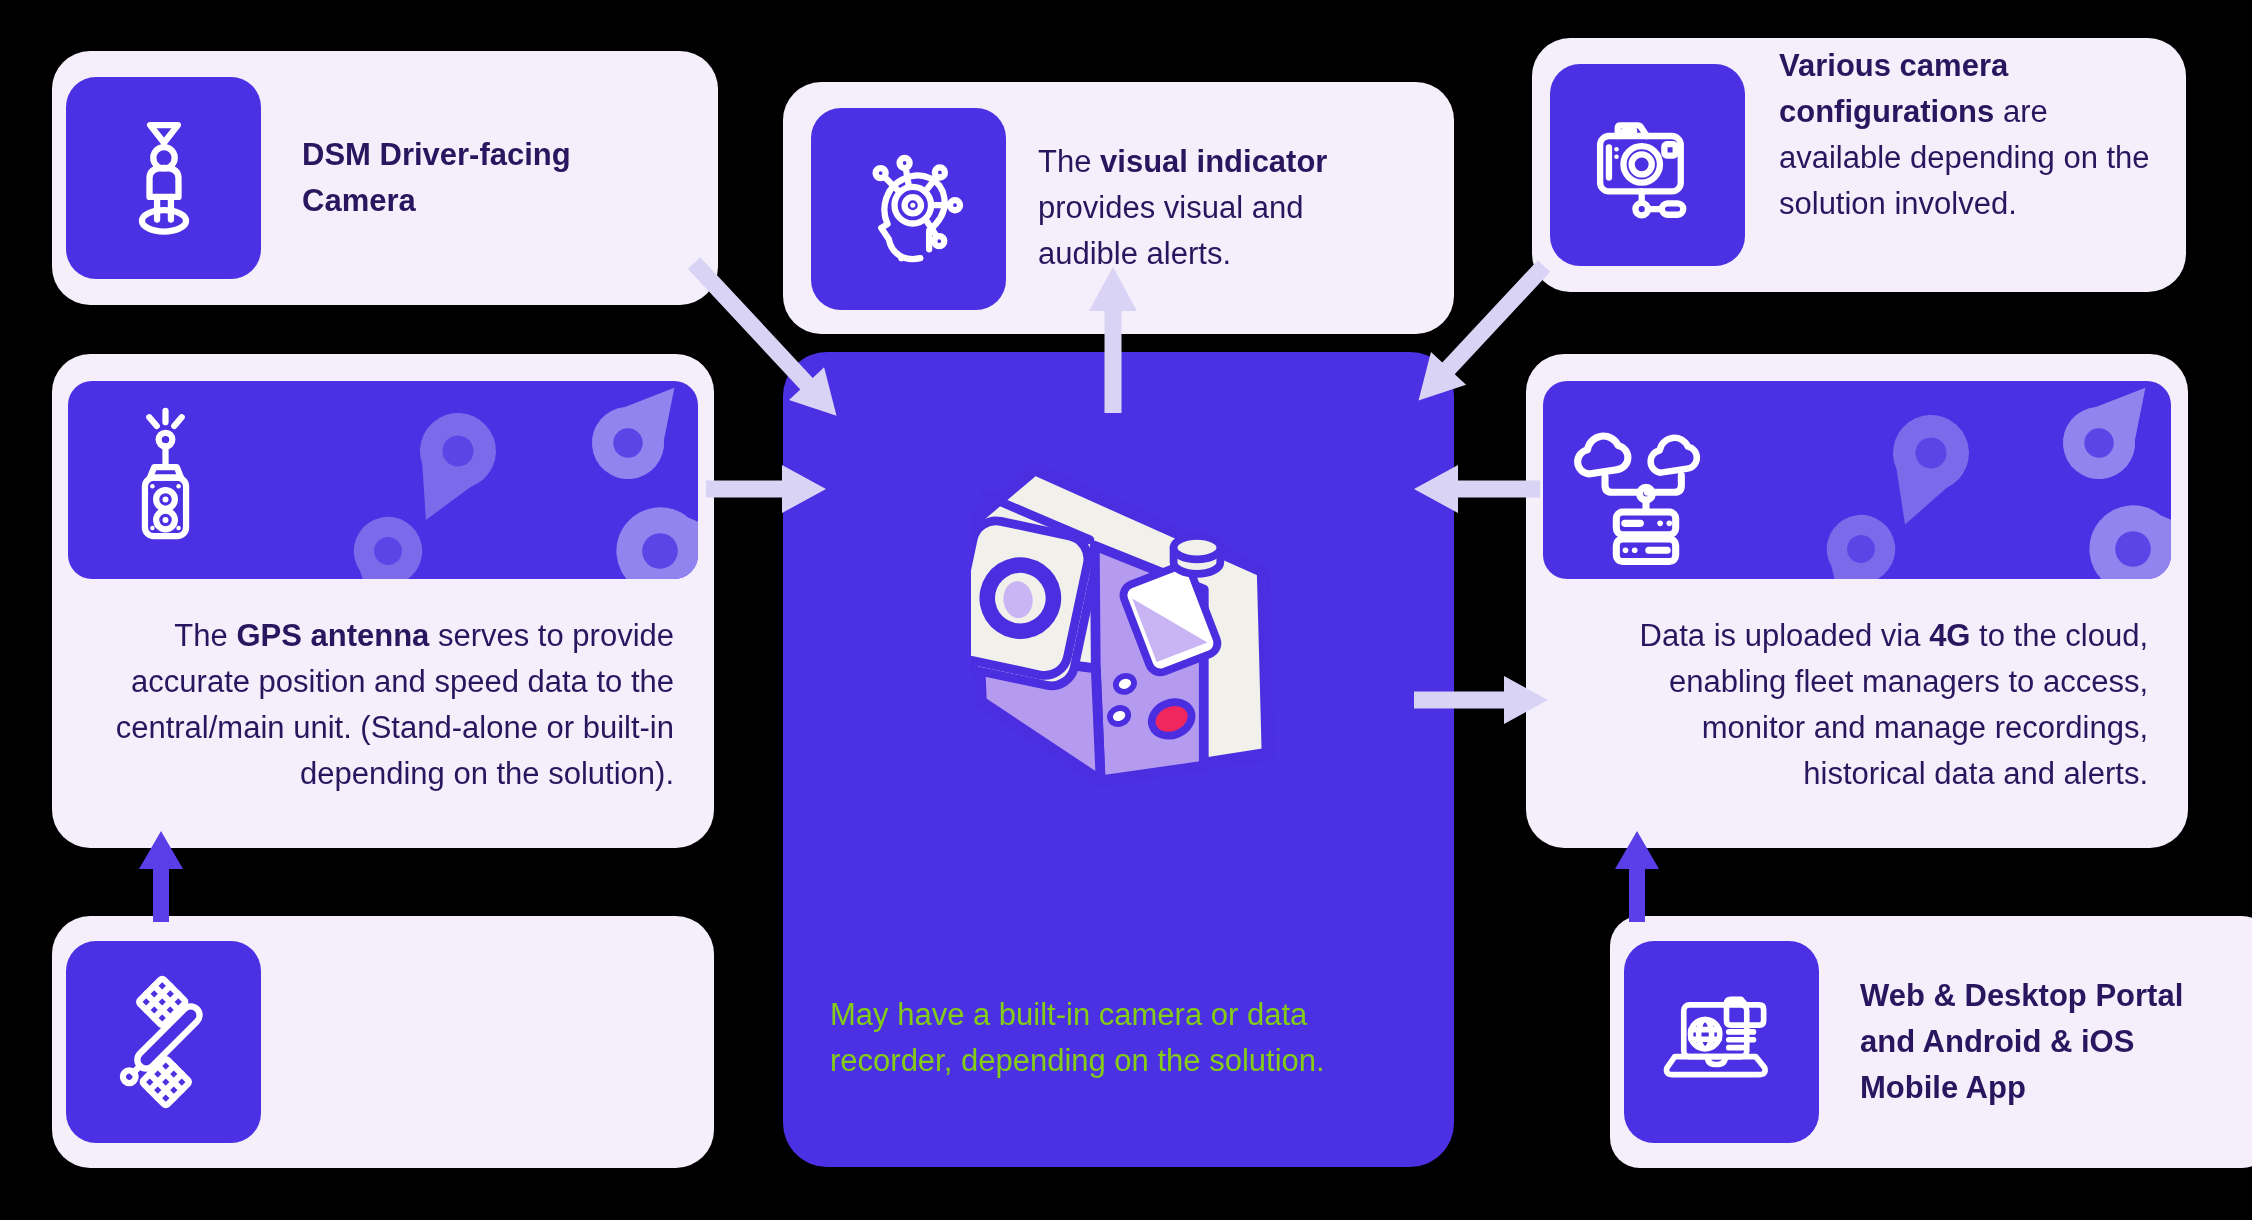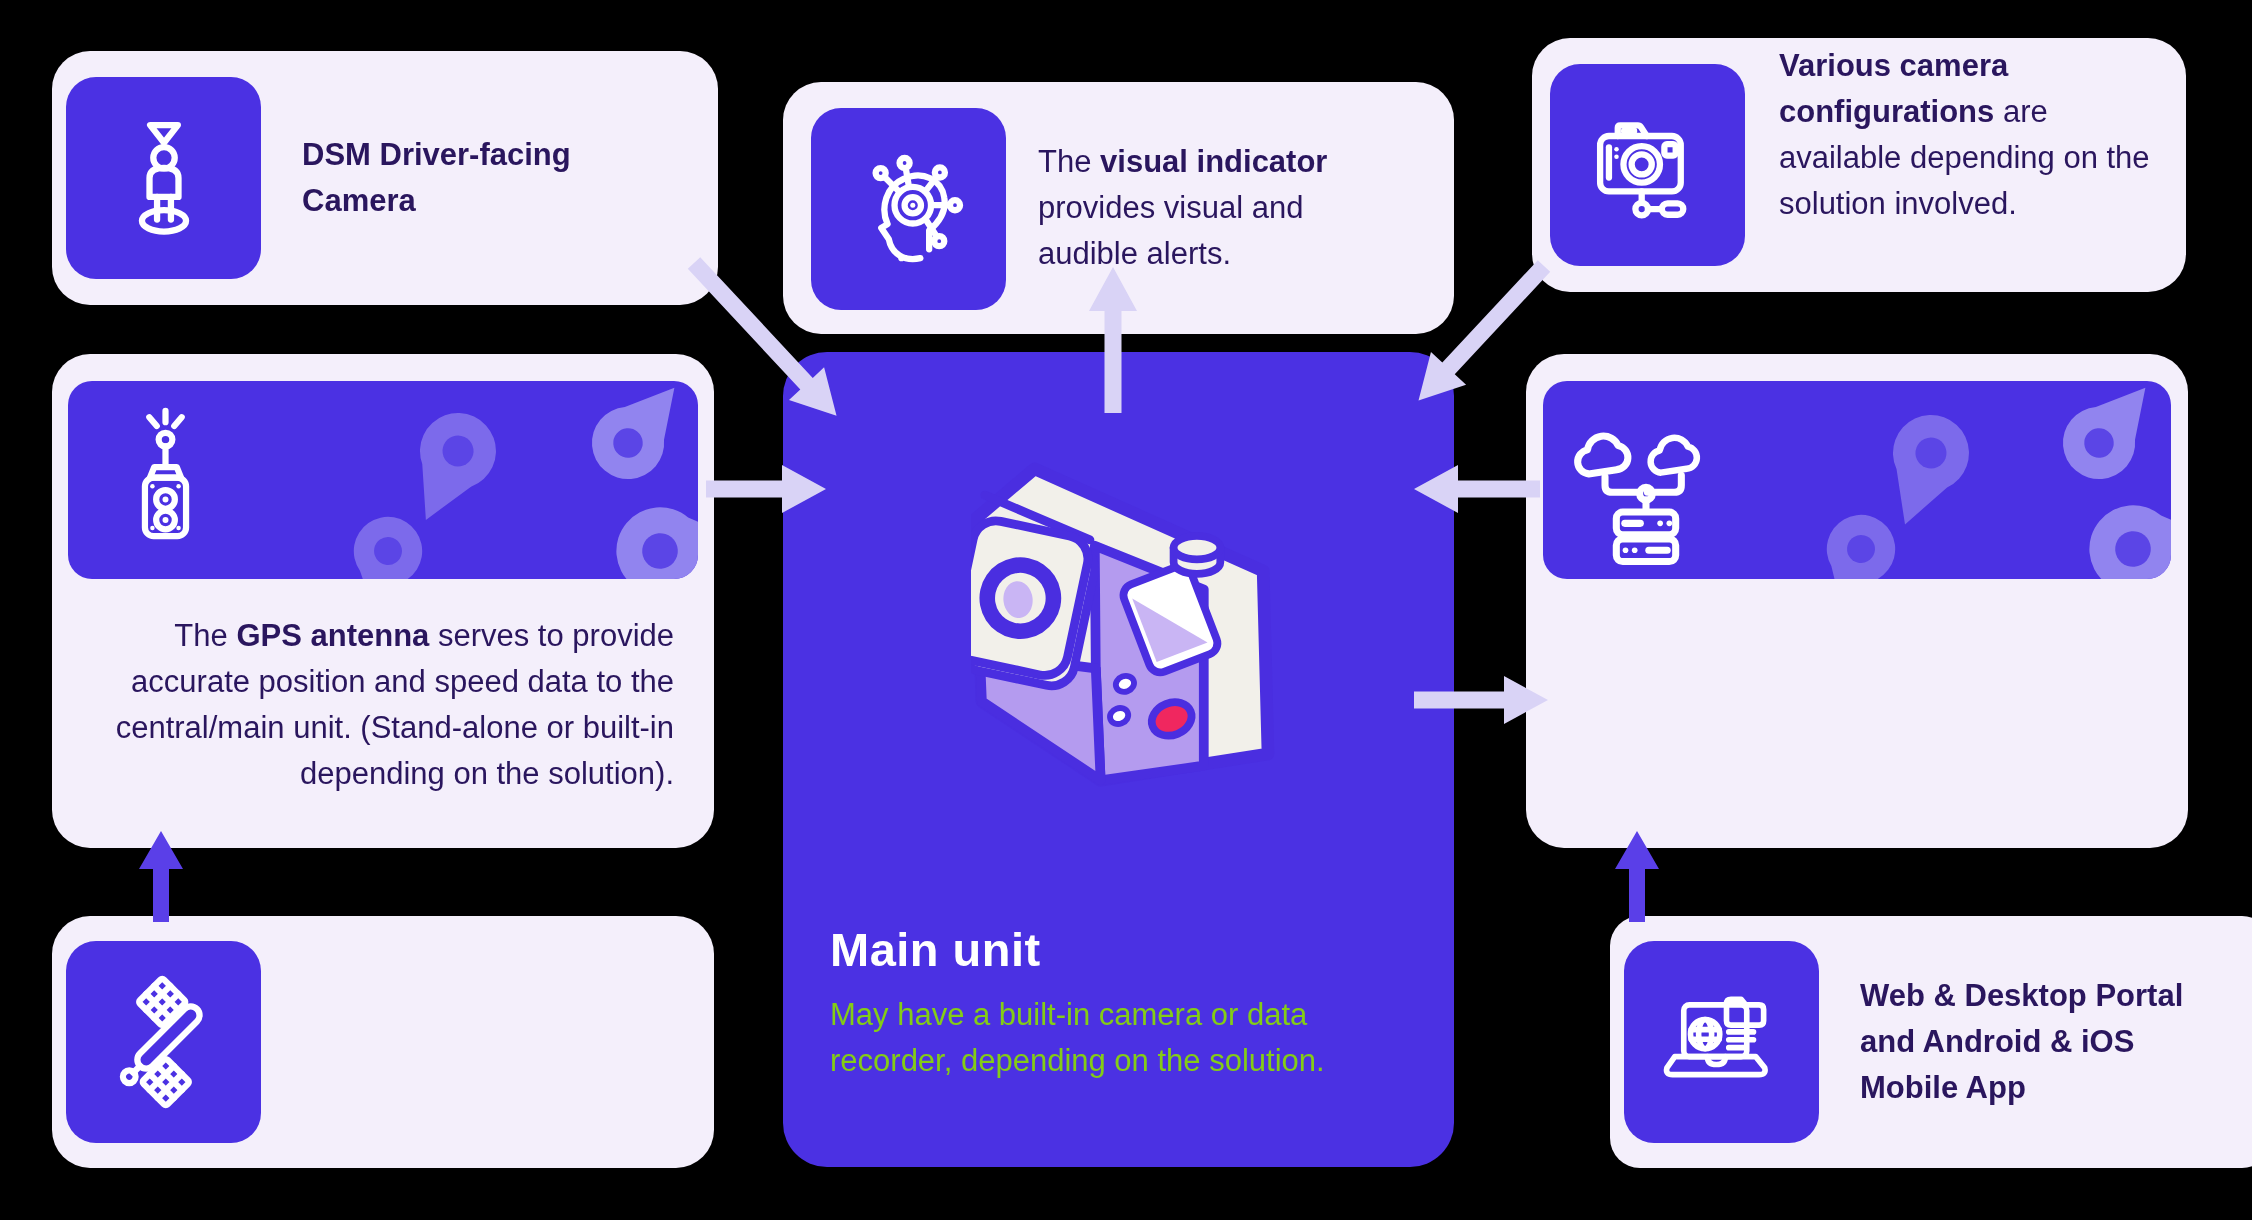--- a/index.html
+++ b/index.html
@@ -153,21 +153,20 @@
           <rect x="0" y="0" width="74" height="96" rx="12" fill="#ffffff" stroke-width="8"></rect>
           <path d="M8,14 L64,84 L8,84 Z" fill="#c9b5f4" stroke="none"></path>
         </g>
         <ellipse cx="158" cy="228" rx="9.5" ry="8" fill="#ffffff" stroke-width="6" transform="rotate(-20 158 228)"></ellipse>
         <ellipse cx="152" cy="261" rx="9.5" ry="8" fill="#ffffff" stroke-width="6" transform="rotate(-20 152 261)"></ellipse>
         <ellipse cx="206" cy="264" rx="21" ry="16.5" fill="var(--camera_red)" stroke-width="8" transform="rotate(-22 206 264)"></ellipse>
         <path d="M208,88 v15 a24,12 0 0 0 48,0 v-15" fill="var(--camera_white)" stroke-width="8"></path>
         <ellipse cx="232" cy="88" rx="24" ry="12" fill="var(--camera_white)" stroke-width="8"></ellipse>
       </g>
     </svg>
-    <div class="main-title">Main unit</div>
     <div class="main-body">May have a built-in camera or data recorder, depending on the solution.</div>
   </div>
 
   <div class="card" style="left:1526px; top:354px; width:662px; height:494px;">
     <div class="banner" style="left:17px; top:27px; width:628px; height:198px;">
       <svg class="pins" width="628" height="198" viewBox="0 0 628 198">
         <g transform="translate(388,72) rotate(20)">
             <path class="pinbody" d="M-26.9,26.9 A38,38 0 1 1 26.9,26.9 L0,76 Z"></path>
             <circle class="pinhole" cx="0" cy="0" r="15.5"></circle>
           </g>
@@ -195,20 +194,21 @@
         <rect class="ic" x="32" y="63" width="42" height="16" rx="4.5"></rect>
         <path class="ic" d="M38,71 h11"></path>
         <circle class="icf" cx="63" cy="71" r="2"></circle>
           <circle class="icf" cx="69.5" cy="71" r="2"></circle>
         <rect class="ic" x="32" y="82" width="42" height="16" rx="4.5"></rect>
         <circle class="icf" cx="38.5" cy="90" r="2"></circle>
           <circle class="icf" cx="45" cy="90" r="2"></circle>
         <path class="ic" d="M55,90 h13"></path>
       </svg>
     </div>
+    <div class="bodytext" style="left:47px; top:259px; width:575px;"><span><span>Data is uploaded via </span><b>4G</b><span> to the cloud, enabling fleet managers to access, monitor and manage recordings, historical data and alerts.</span></span></div>
   </div>
 
   <div class="card" style="left:52px; top:916px; width:662px; height:252px;">
     <div class="tile" style="left:14px; top:25px;">
       <svg viewBox="0 0 100 100">
         <g transform="rotate(45 50 50)">
           <rect class="ic" x="43" y="13" width="14" height="64" rx="7"></rect>
           <rect class="ic" x="13" y="15" width="27" height="27" rx="2"></rect>
           <path class="ic" d="M22,15 v27 M31,15 v27 M13,24 h27 M13,33 h27"></path>
           <rect class="ic" x="60" y="58" width="27" height="27" rx="2"></rect>

